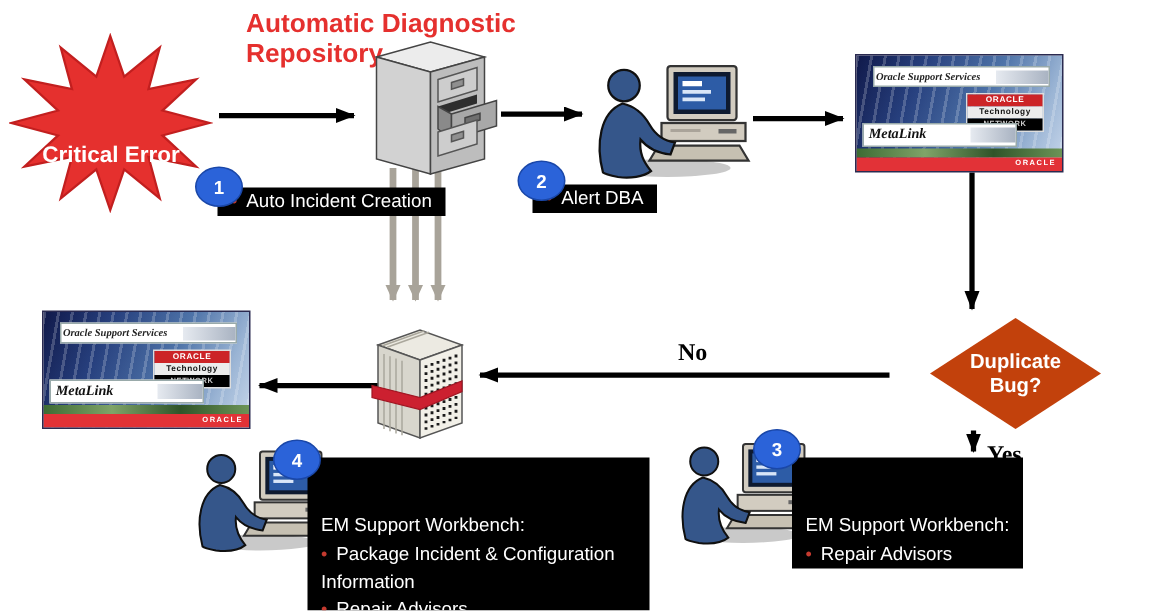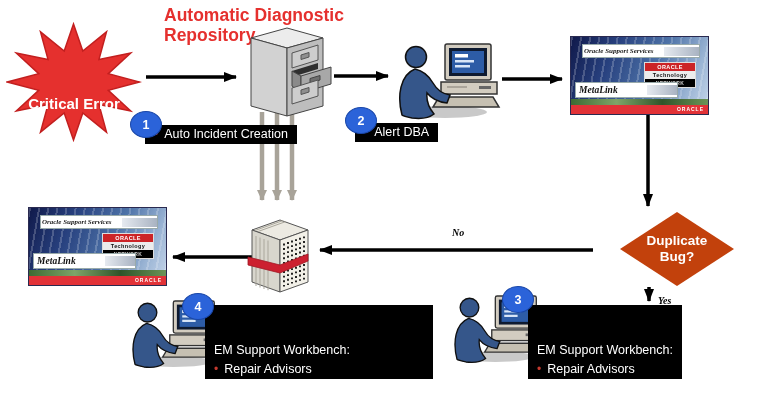--- a/index.html
+++ b/index.html
@@ -33,21 +33,21 @@
            justify-content:center;z-index:6;}
   .n1{left:130px;top:111px;} .n2{left:345px;top:107px;}
   .n3{left:502px;top:286px;} .n4{left:182px;top:293px;}
 
   
   .diamond{left:620px;top:212px;width:114px;height:74px;background:#c2410c;
            clip-path:polygon(50% 0,100% 50%,50% 100%,0 50%);
            display:flex;align-items:center;justify-content:center;}
   .diamond-label{width:82px;text-align:center;color:#fff;font-weight:bold;font-size:13.5px;
                  line-height:1.2;}
-  .edge-label{font-family:"Liberation Serif",serif;font-weight:bold;font-size:10px;color:#000;font-style:italic;}
+  .edge-label{font-family:"Liberation Serif",serif;font-weight:bold;font-size:16px;color:#000;}
   .no-label{left:452px;top:227px;} .yes-label{left:658px;top:295px;}
 
   
   .ml-card{width:137px;height:77px;border:1px solid #2a2a50;
            background:linear-gradient(115deg,#10194a 0%,#27407e 28%,#4e73a8 58%,#9ab4d4 82%,#c9d8ec 100%);
            overflow:hidden;z-index:3;}
   .ml-top{left:570px;top:36px;} .ml-left{left:28px;top:207px;}
   .ml-streaks{position:absolute;inset:0;
            background:repeating-linear-gradient(100deg,rgba(255,255,255,.20) 0 2px,rgba(255,255,255,0) 2px 9px);}
   .ml-strip1{position:absolute;left:8%;top:9%;width:85%;height:16%;background:#fff;
@@ -256,20 +256,21 @@
     <div class="bi">Alert DBA</div>
   </div>
 
   <div class="abs stepbox box3 z5">
     <div class="hdr">EM Support Workbench:</div>
     <div class="bi">Repair Advisors</div>
   </div>
 
   <div class="abs stepbox box4 z5">
     <div class="hdr">EM Support Workbench:</div>
+    <div class="bi">Package Incident &amp; Configuration Information</div>
     <div class="bi">Repair Advisors</div>
   </div>
 
   <div class="abs stepnum n1">1</div>
   <div class="abs stepnum n2">2</div>
   <div class="abs stepnum n3">3</div>
   <div class="abs stepnum n4">4</div>
 
   <div class="abs diamond z5">
     <div class="diamond-label">Duplicate Bug?</div>

